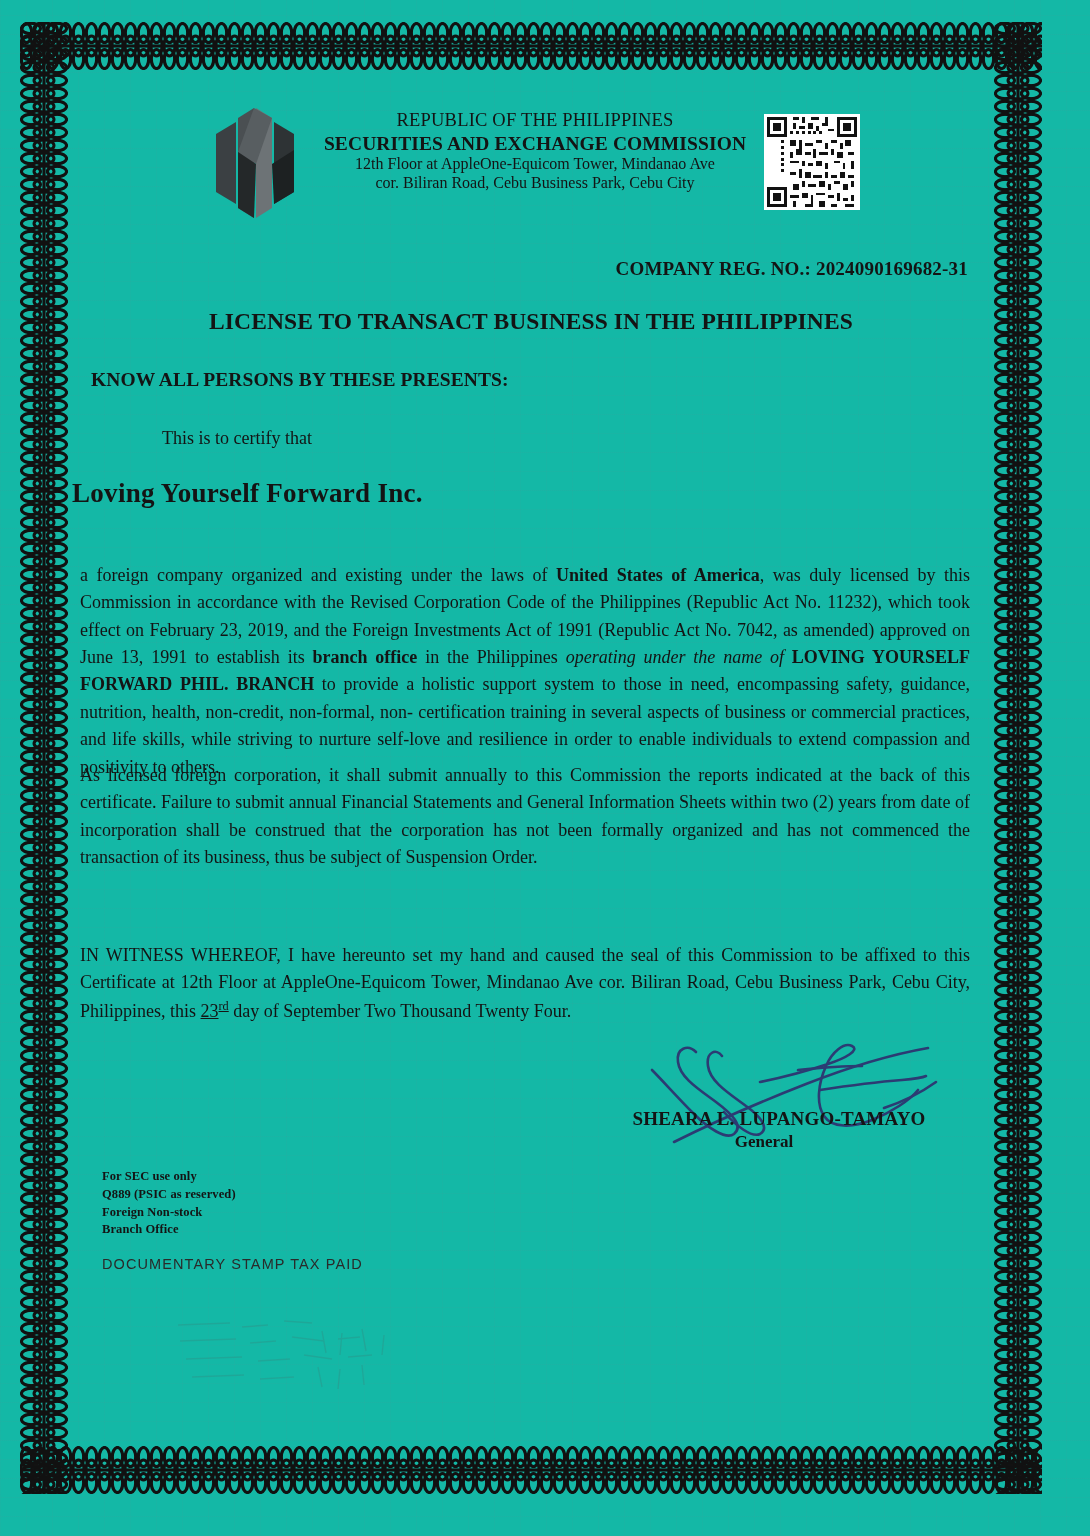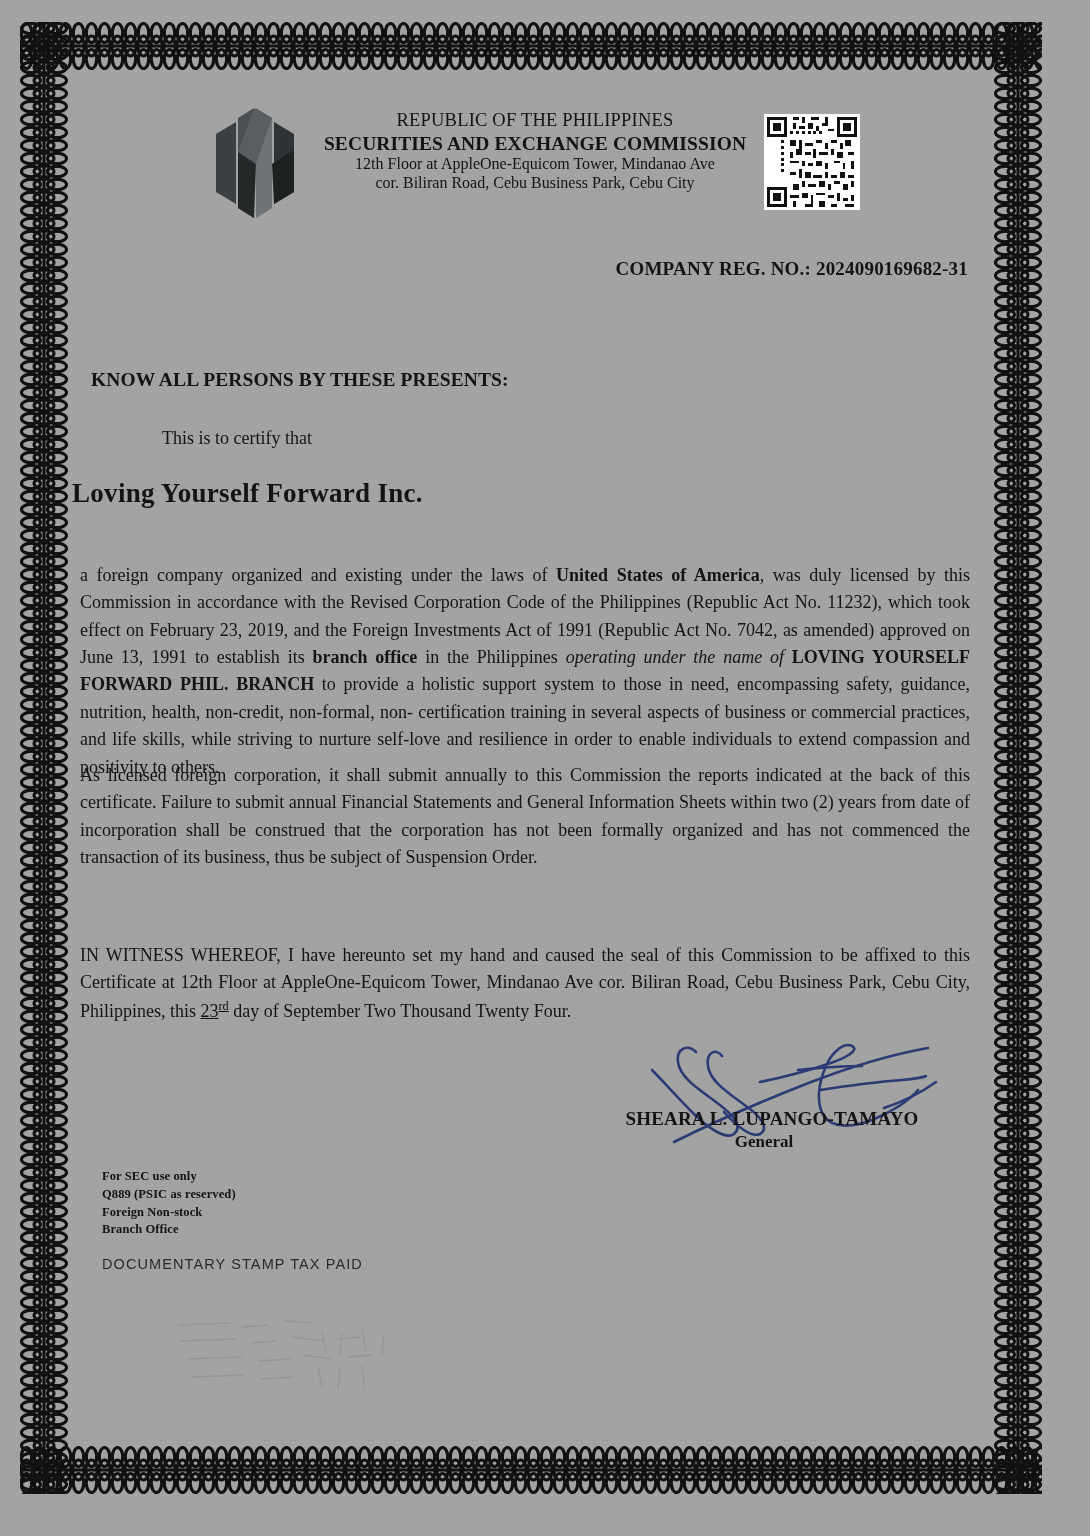--- a/index.html
+++ b/index.html
@@ -5,21 +5,21 @@
   html, body {
     margin: 0;
     padding: 0;
     background: #ffffff;
   }
 
   .page {
     position: relative;
     width: 1090px;
     height: 1536px;
-    background: #a3a3a3;
+    background: #14b8a6;
     overflow: hidden;
     font-family: "Liberation Serif", serif;
     color: #141414;
   }
 
   
   .paper-texture {
     position: absolute;
     inset: 0;
     background:
@@ -178,21 +178,21 @@
   }
   .sig-ink {
     position: absolute;
     left: 0;
     top: 0;
     width: 400px;
     height: 110px;
   }
   .sig-name {
     position: absolute;
-    left: 8px;
+    left: 15px;
     top: 72px;
     width: 360px;
     text-align: center;
     font-size: 19px;
     font-weight: bold;
     letter-spacing: 0.2px;
   }
   .sig-role {
     position: absolute;
     left: 0;
@@ -407,20 +407,21 @@
             <rect x="19" y="30" width="2" height="2"></rect>
               <rect x="23" y="31" width="2" height="1"></rect>
             <rect x="28" y="31" width="3" height="1"></rect>
           </g>
         </svg>
       </div>
     </div>
 
     <div class="reg-no">COMPANY REG. NO.: 2024090169682-31</div>
 
+    <div class="doc-title">LICENSE TO TRANSACT BUSINESS IN THE PHILIPPINES</div>
 
     <div class="know-all">KNOW ALL PERSONS BY THESE PRESENTS:</div>
 
     <div class="certify-line">This is to certify that</div>
 
     <div class="company-name">Loving Yourself Forward Inc.</div>
 
     <div class="body-block para-1"><span>a foreign company organized and existing under the laws of </span><b>United States of America</b><span>, was duly licensed by this Commission in accordance with the Revised Corporation Code of the Philippines (Republic Act No. 11232), which took effect on February 23, 2019, and the Foreign Investments Act of 1991 (Republic Act No. 7042, as amended) approved on June 13, 1991 to establish its </span><b>branch office</b><span> in the Philippines </span><i>operating under the name of</i><span> </span><b>LOVING YOURSELF FORWARD PHIL. BRANCH</b><span> to provide a holistic support system to those in need, encompassing safety, guidance, nutrition, health, non-credit, non-formal, non- certification training in several aspects of business or commercial practices, and life skills, while striving to nurture self-love and resilience in order to enable individuals to extend compassion and positivity to others.</span></div>
 
     <div class="body-block para-2">As licensed foreign corporation, it shall submit annually to this Commission the reports indicated at the back of this certificate. Failure to submit annual Financial Statements and General Information Sheets within two (2) years from date of incorporation shall be construed that the corporation has not been formally organized and has not commenced the transaction of its business, thus be subject of Suspension Order.</div>

